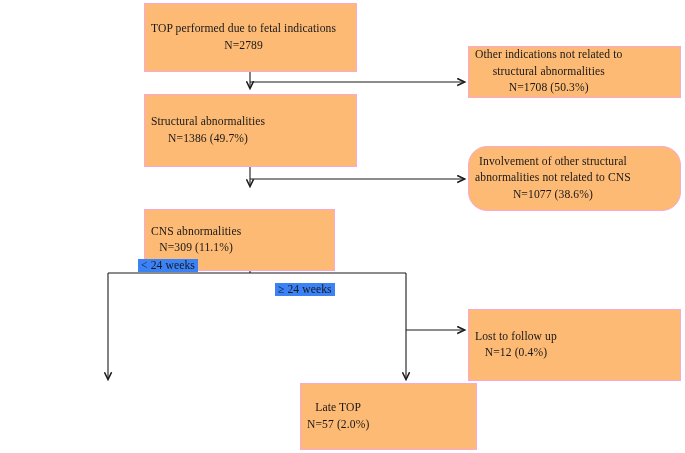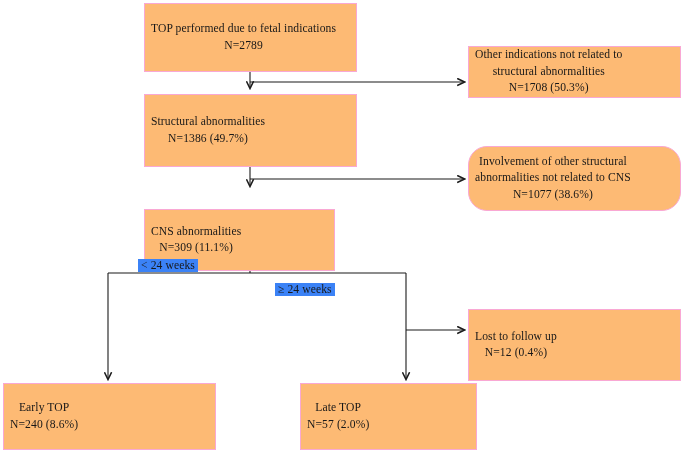--- a/index.html
+++ b/index.html
@@ -119,24 +119,20 @@
   <div class="node" style="left:144px; top:209px; width:191px; height:62px;">
     <span class="txt">CNS abnormalities
 N=309 (11.1%)</span>
   </div>
 
   <div class="node" style="left:468px; top:309px; width:213px; height:72px;">
     <span class="txt">Lost to follow up
 N=12 (0.4%)</span>
   </div>
 
-  <div class="node" style="left:3px; top:383px; width:213px; height:67px;">
-    <span class="txt">Early TOP
-N=240 (8.6%)</span>
-  </div>
 
   <div class="node" style="left:300px; top:383px; width:177px; height:67px;">
     <span class="txt">Late TOP
 N=57 (2.0%)</span>
   </div>
 
   <div class="edge-label" style="left:138px; top:259px;">&lt; 24 weeks</div>
 
   <div class="edge-label" style="left:275px; top:259px;margin-top:24px;">≥ 24 weeks</div>
 

